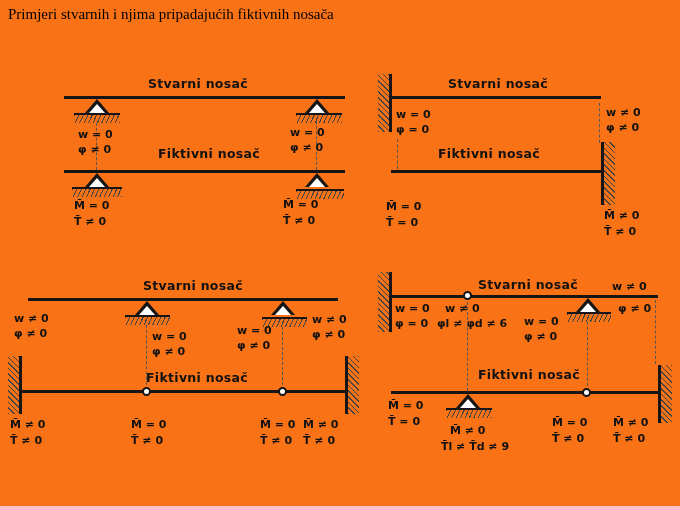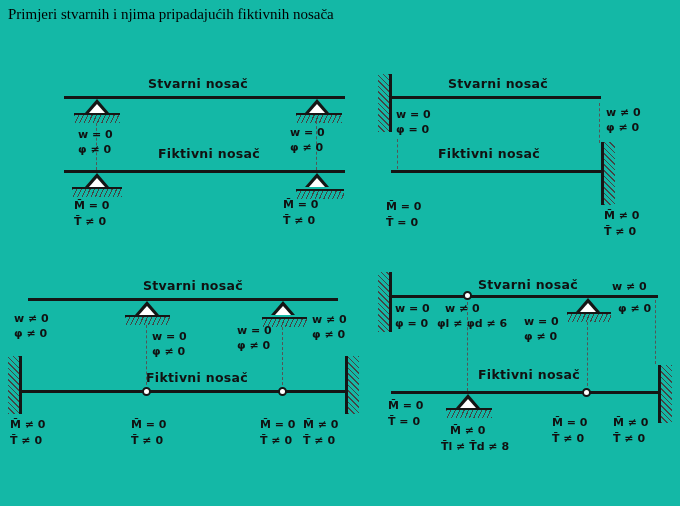--- a/index.html
+++ b/index.html
@@ -1,16 +1,16 @@
 <!DOCTYPE html>
 <html><head>
 <meta charset="utf-8">
 <style>
   html,body{margin:0;padding:0;background:#fff}
-  .canvas{position:relative;width:680px;height:506px;background:#14b8a6;overflow:hidden;
+  .canvas{position:relative;width:680px;height:506px;background:#f97316;overflow:hidden;
           font-family:"DejaVu Sans",sans-serif;color:#111}
   .title{position:absolute;left:8px;top:6px;font-family:"Liberation Serif",serif;
          font-size:15px;color:#000;white-space:nowrap}
   .sec{position:absolute;font-weight:bold;font-size:12.5px;letter-spacing:.3px;white-space:nowrap}
   .lbl{position:absolute;font-weight:bold;font-size:11px;white-space:nowrap}
   .beam{position:absolute;height:3px;background:#151515}
   .dash{position:absolute;width:0;border-left:1px dashed #555}
   .ground{position:absolute;height:8px;border-top:2px solid #151515;
           background:repeating-linear-gradient(115deg,#444 0,#444 1px,transparent 1px,transparent 4px)}
   .wall{position:absolute;width:11px;
@@ -181,20 +181,20 @@
       <div class="tw"></div>
     </div>
     <div class="ground" style="left:446px;top:408px;width:46px"></div>
 
     <div class="hinge" style="left:582px;top:388px"></div>
     <div class="wall face-l" style="left:658px;top:365px;height:58px"></div>
 
     <div class="lbl" style="left:388px;top:399px">M̄ = 0</div>
     <div class="lbl" style="left:388px;top:415px">T̄ = 0</div>
     <div class="lbl" style="left:450px;top:424px">M̄ ≠ 0</div>
-    <div class="lbl" style="left:441px;top:440px">T̄l ≠ T̄d ≠ 8</div>
+    <div class="lbl" style="left:441px;top:440px">T̄l ≠ T̄d ≠ 9</div>
     <div class="lbl" style="left:552px;top:416px">M̄ = 0</div>
     <div class="lbl" style="left:552px;top:432px">T̄ ≠ 0</div>
     <div class="lbl" style="left:613px;top:416px">M̄ ≠ 0</div>
     <div class="lbl" style="left:613px;top:432px">T̄ ≠ 0</div>
   </div>
 
 </div>
 
 </body></html>

